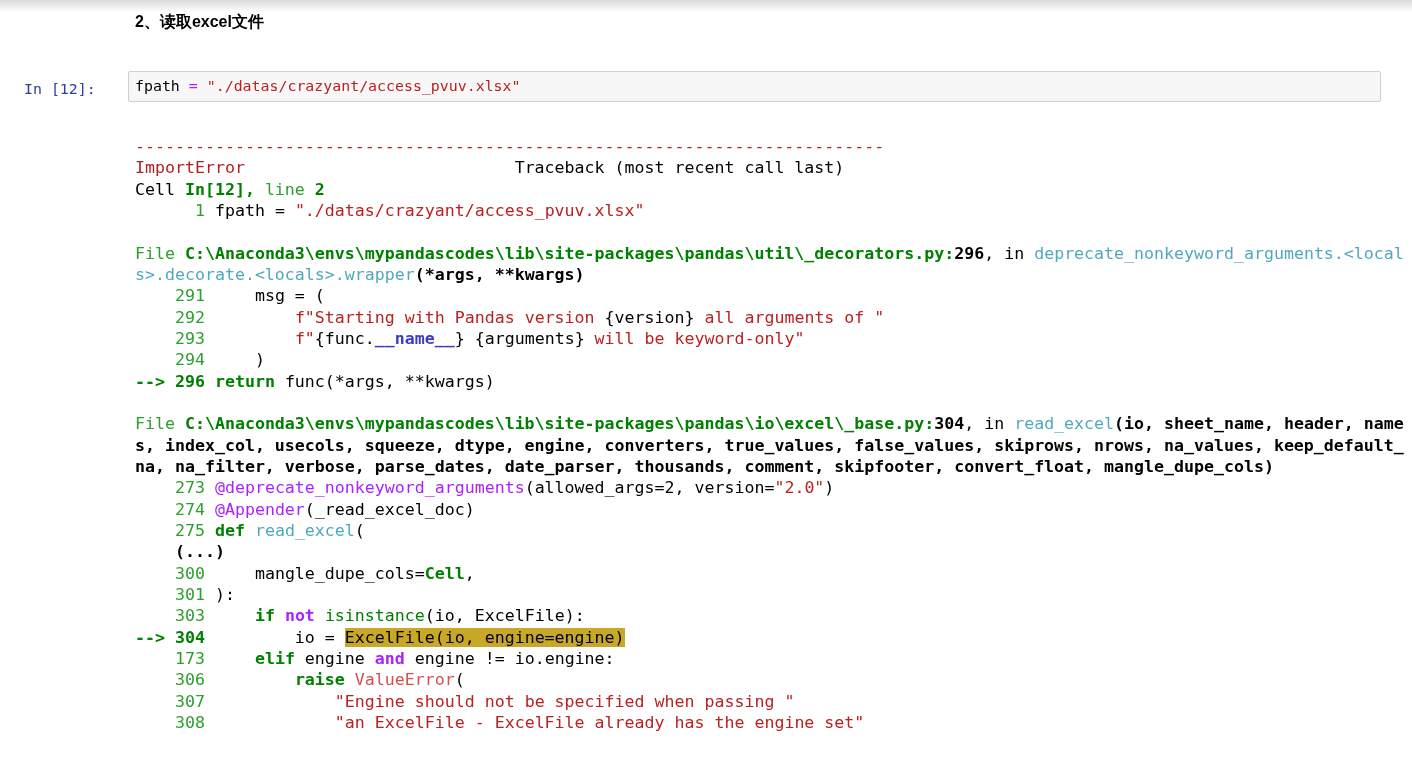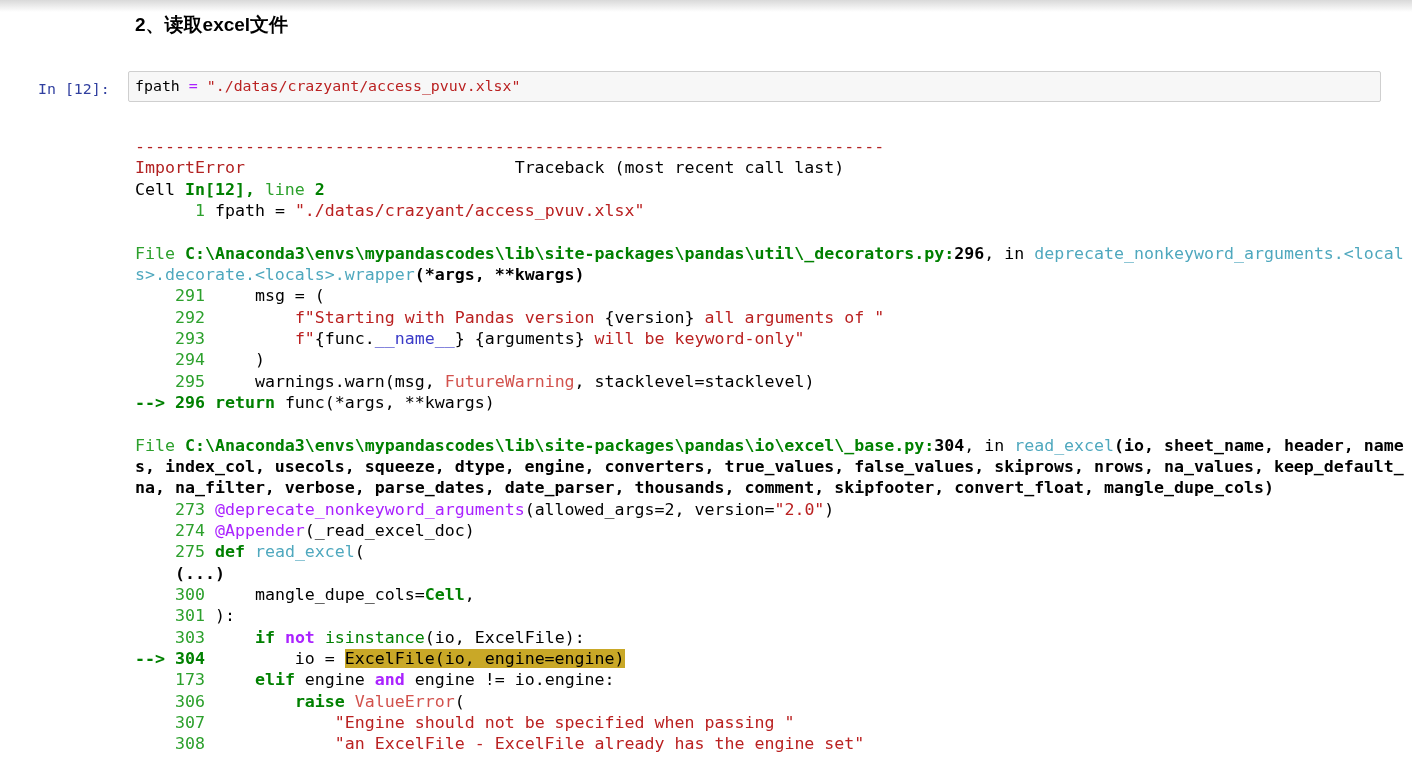--- a/index.html
+++ b/index.html
@@ -6,25 +6,25 @@
   body{
     width:1412px;height:757px;overflow:hidden;position:relative;
     background:#ffffff;font-family:"Liberation Sans",sans-serif;
   }
   .top-shadow{
     position:absolute;top:0;left:0;width:1412px;height:12px;
     background:linear-gradient(to bottom,#d9d9d9,#ffffff);
   }
   .heading{
     position:absolute;left:135px;top:12px;margin:0;
-    font-size:19px;font-weight:bold;color:#000;
+    font-size:16px;font-weight:bold;color:#000;
     font-family:"Liberation Sans",sans-serif;
   }
   .prompt{
-    position:absolute;left:38px;top:79px;
+    position:absolute;left:24px;top:79px;
     font-family:"DejaVu Sans Mono","Liberation Mono",monospace;
     font-size:14.9px;line-height:21px;color:#303F9F;
   }
   .input-box{
     position:absolute;left:128px;top:71px;width:1253px;box-sizing:border-box;
     background:#f7f7f7;border:1px solid #cfcfcf;border-radius:2px;
     padding:4px 6px;
   }
   .code{
     margin:0;font-family:"DejaVu Sans Mono","Liberation Mono",monospace;
@@ -43,21 +43,21 @@
   .sg-o   {color:#AA22FF;}
   .sg-kw  {color:#008000;font-weight:bold;}
   .sg-ow  {color:#AA22FF;font-weight:bold;}
   .sg-n   {color:#2CA02C;}
   .sg-nb  {color:#008000;font-weight:bold;}
   .sg-err {color:#B22222;font-weight:normal;}
   .sg-exc {color:#D2524D;}
   .sg-path{color:#008000;font-weight:bold;}
   .sg-cyan{color:#4FA8BE;}
   .sg-b   {color:#000000;font-weight:bold;}
-  .sg-magic{color:#3B3BC8;}
+  .sg-magic{color:#3B3BC8;font-weight:bold;}
   .sg-dec {color:#AA22FF;}
   .sg-bi  {color:#008000;}
   .sg-hl  {color:#000000;background:#C9A827;}
   .sg-dash{color:#B22222;}
 </style>
 </head>
 <body>
 
 <div class="page">
   <div class="top-shadow"></div>
@@ -75,21 +75,20 @@
       <div class="tb-line"><span class="sg-dash">---------------------------------------------------------------------------</span></div>
       <div class="tb-line"><span class="sg-err">ImportError</span><span class="sg-d">                           Traceback (most recent call last)</span></div>
       <div class="tb-line"><span class="sg-d">Cell </span><span class="sg-nb">In[12],</span><span class="sg-n"> line </span><span class="sg-nb">2</span></div>
       <div class="tb-line"><span class="sg-n">      1 </span><span class="sg-d">fpath = </span><span class="sg-s">"./datas/crazyant/access_pvuv.xlsx"</span></div>
       <div class="tb-line"></div>
       <div class="tb-line"><span class="sg-n">File </span><span class="sg-path">C:\Anaconda3\envs\mypandascodes\lib\site-packages\pandas\util\_decorators.py:</span><span class="sg-b">296</span><span class="sg-d">, in </span><span class="sg-cyan">deprecate_nonkeyword_arguments.&lt;locals&gt;.decorate.&lt;locals&gt;.wrapper</span><span class="sg-b">(*args, **kwargs)</span></div>
       <div class="tb-line"><span class="sg-n">    291</span><span class="sg-d">     msg = (</span></div>
       <div class="tb-line"><span class="sg-n">    292</span><span class="sg-d">         </span><span class="sg-s">f"Starting with Pandas version </span><span class="sg-d">{version}</span><span class="sg-s"> all arguments of "</span></div>
       <div class="tb-line"><span class="sg-n">    293</span><span class="sg-d">         </span><span class="sg-s">f"</span><span class="sg-d">{func.</span><span class="sg-magic">__name__</span><span class="sg-d">} {arguments}</span><span class="sg-s"> will be keyword-only"</span></div>
       <div class="tb-line"><span class="sg-n">    294</span><span class="sg-d">     )</span></div>
-      <div class="tb-line"><span class="sg-n">    295</span><span class="sg-d">     warnings.warn(msg, </span><span class="sg-exc">FutureWarning</span><span class="sg-d">, stacklevel=stacklevel)</span></div>
       <div class="tb-line"><span class="sg-nb">--&gt; 296 </span><span class="sg-kw">return</span><span class="sg-d"> func(*args, **kwargs)</span></div>
       <div class="tb-line"></div>
       <div class="tb-line"><span class="sg-n">File </span><span class="sg-path">C:\Anaconda3\envs\mypandascodes\lib\site-packages\pandas\io\excel\_base.py:</span><span class="sg-b">304</span><span class="sg-d">, in </span><span class="sg-cyan">read_excel</span><span class="sg-b">(io, sheet_name, header, names, index_col, usecols, squeeze, dtype, engine, converters, true_values, false_values, skiprows, nrows, na_values, keep_default_na, na_filter, verbose, parse_dates, date_parser, thousands, comment, skipfooter, convert_float, mangle_dupe_cols)</span></div>
       <div class="tb-line"><span class="sg-n">    273 </span><span class="sg-dec">@deprecate_nonkeyword_arguments</span><span class="sg-d">(allowed_args=2, version=</span><span class="sg-s">"2.0"</span><span class="sg-d">)</span></div>
       <div class="tb-line"><span class="sg-n">    274 </span><span class="sg-dec">@Appender</span><span class="sg-d">(_read_excel_doc)</span></div>
       <div class="tb-line"><span class="sg-n">    275 </span><span class="sg-kw">def</span><span class="sg-d"> </span><span class="sg-cyan">read_excel</span><span class="sg-d">(</span></div>
       <div class="tb-line"><span class="sg-b">    (...)</span></div>
       <div class="tb-line"><span class="sg-n">    300</span><span class="sg-d">     mangle_dupe_cols=</span><span class="sg-kw">Cell</span><span class="sg-d">,</span></div>
       <div class="tb-line"><span class="sg-n">    301 </span><span class="sg-d">):</span></div>
       <div class="tb-line"><span class="sg-n">    303</span><span class="sg-d">     </span><span class="sg-kw">if</span><span class="sg-d"> </span><span class="sg-ow">not</span><span class="sg-d"> </span><span class="sg-bi">isinstance</span><span class="sg-d">(io, ExcelFile):</span></div>

